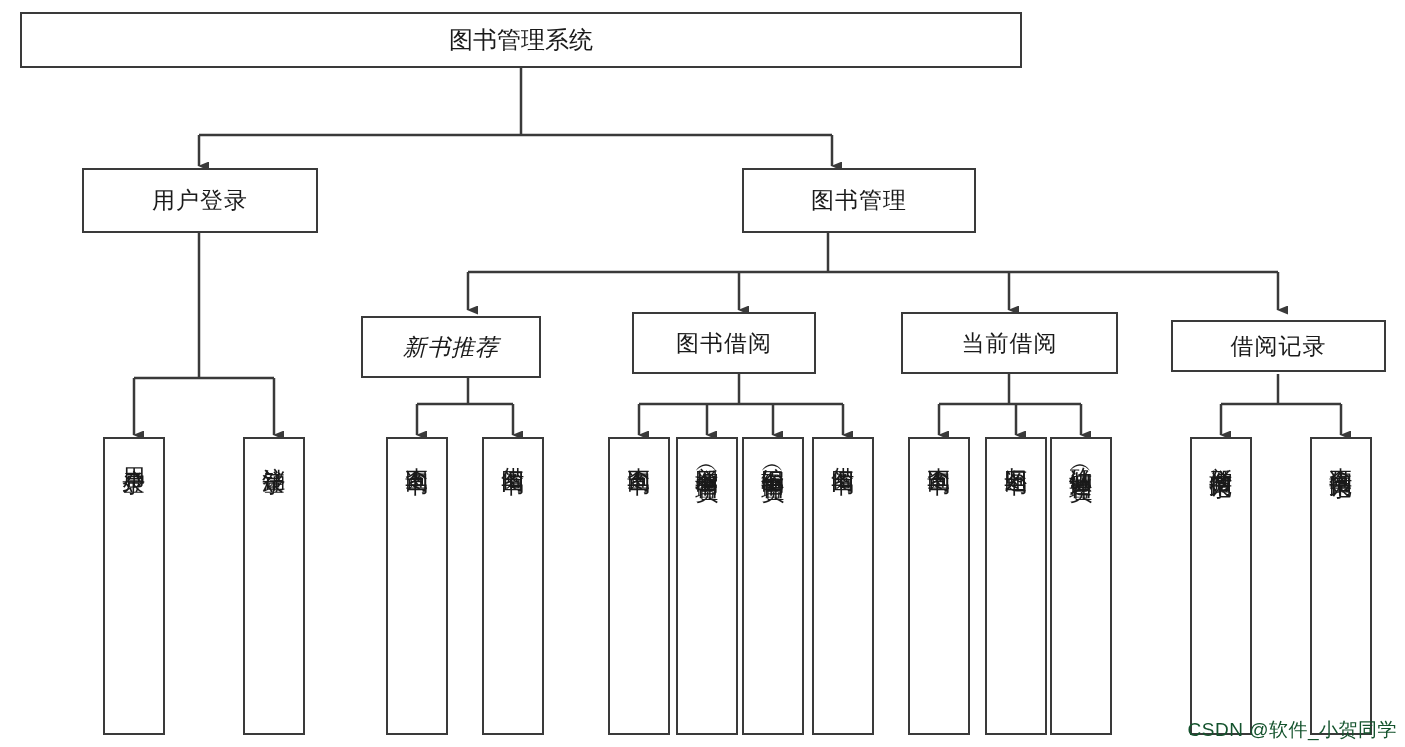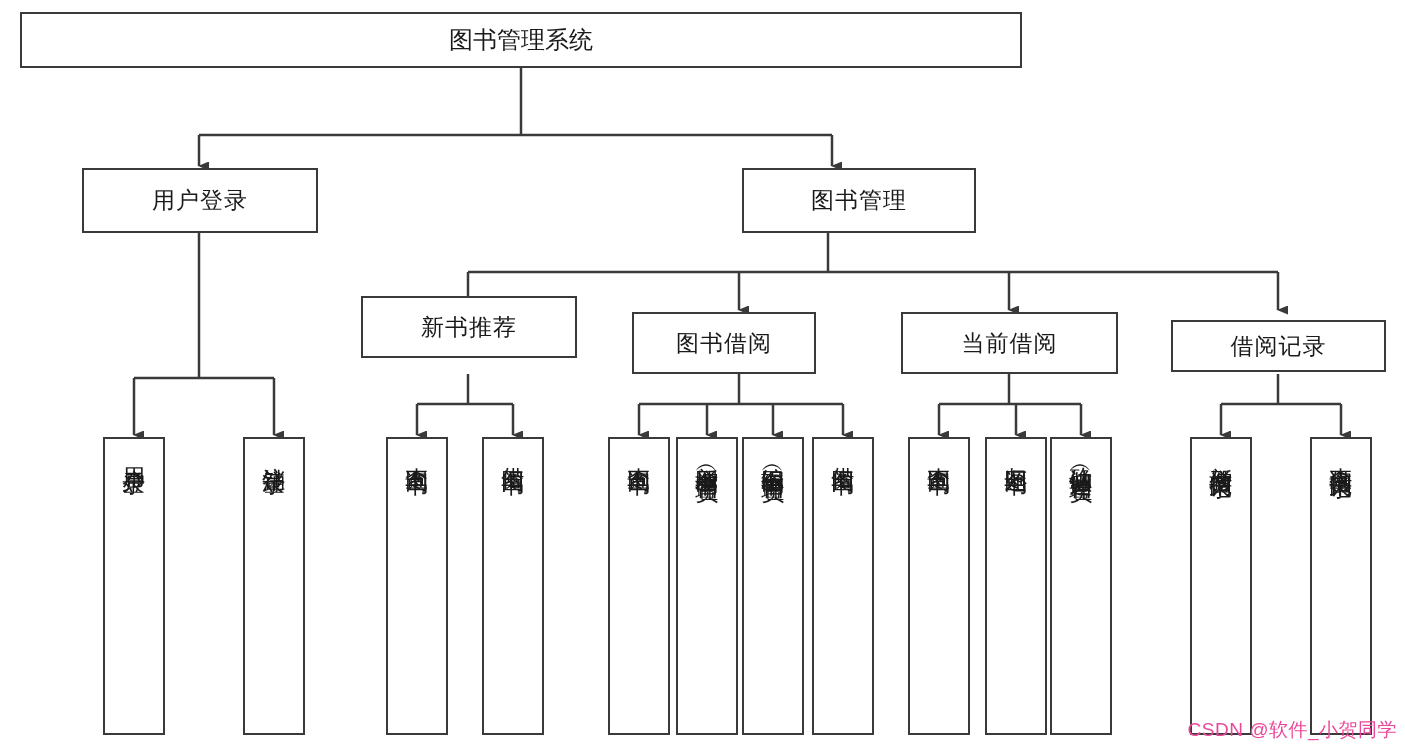--- a/index.html
+++ b/index.html
@@ -12,21 +12,21 @@
         border:2.5px solid #3a3a3a;display:flex;align-items:center;
         justify-content:center;color:#1a1a1a;}
   .node.h{font-size:23px;letter-spacing:1px;}
   .node.root{font-size:24px;}
   .leaf{position:absolute;box-sizing:border-box;background:#ffffff;
         border:2.5px solid #3a3a3a;display:flex;align-items:flex-start;
         justify-content:center;padding-top:10px;}
   .vtext{writing-mode:vertical-rl;text-orientation:upright;
          font-size:23px;line-height:1.16;letter-spacing:2px;color:#1a1a1a;
          white-space:nowrap;}
-  .wm{position:absolute;right:8px;bottom:4px;font-size:19px;color:#ec4899;
+  .wm{position:absolute;right:8px;bottom:4px;font-size:19px;color:#14532d;
       letter-spacing:.5px;white-space:nowrap;}
 </style>
 </head>
 <body>
 
 <div id="stage">
 
   <svg id="wires" viewBox="0 0 1405 747" xmlns="http://www.w3.org/2000/svg">
     <defs>
       <marker id="ar" markerWidth="9" markerHeight="11" refX="4.5" refY="10" orient="auto" markerUnits="userSpaceOnUse">
@@ -81,21 +81,21 @@
     <span>图书管理系统</span>
   </div>
 
   <div class="node h" style="left:82px;top:168px;width:236px;height:65px;">
     <span>用户登录</span>
   </div>
   <div class="node h" style="left:712px;top:168px;width:234px;height:65px;margin-left:30px;">
     <span>图书管理</span>
   </div>
 
-  <div class="node h" style="left:361px;top:296px;width:216px;height:62px;">
+  <div class="node h" style="left:361px;top:316px;width:180px;height:62px;font-style:italic;">
     <span>新书推荐</span>
   </div>
   <div class="node h" style="left:632px;top:312px;width:184px;height:62px;">
     <span>图书借阅</span>
   </div>
   <div class="node h" style="left:901px;top:312px;width:217px;height:62px;text-align:center;">
     <span>当前借阅</span>
   </div>
   <div class="node h" style="left:1171px;top:320px;width:215px;height:52px;justify-content:center;">
     <span>借阅记录</span>

